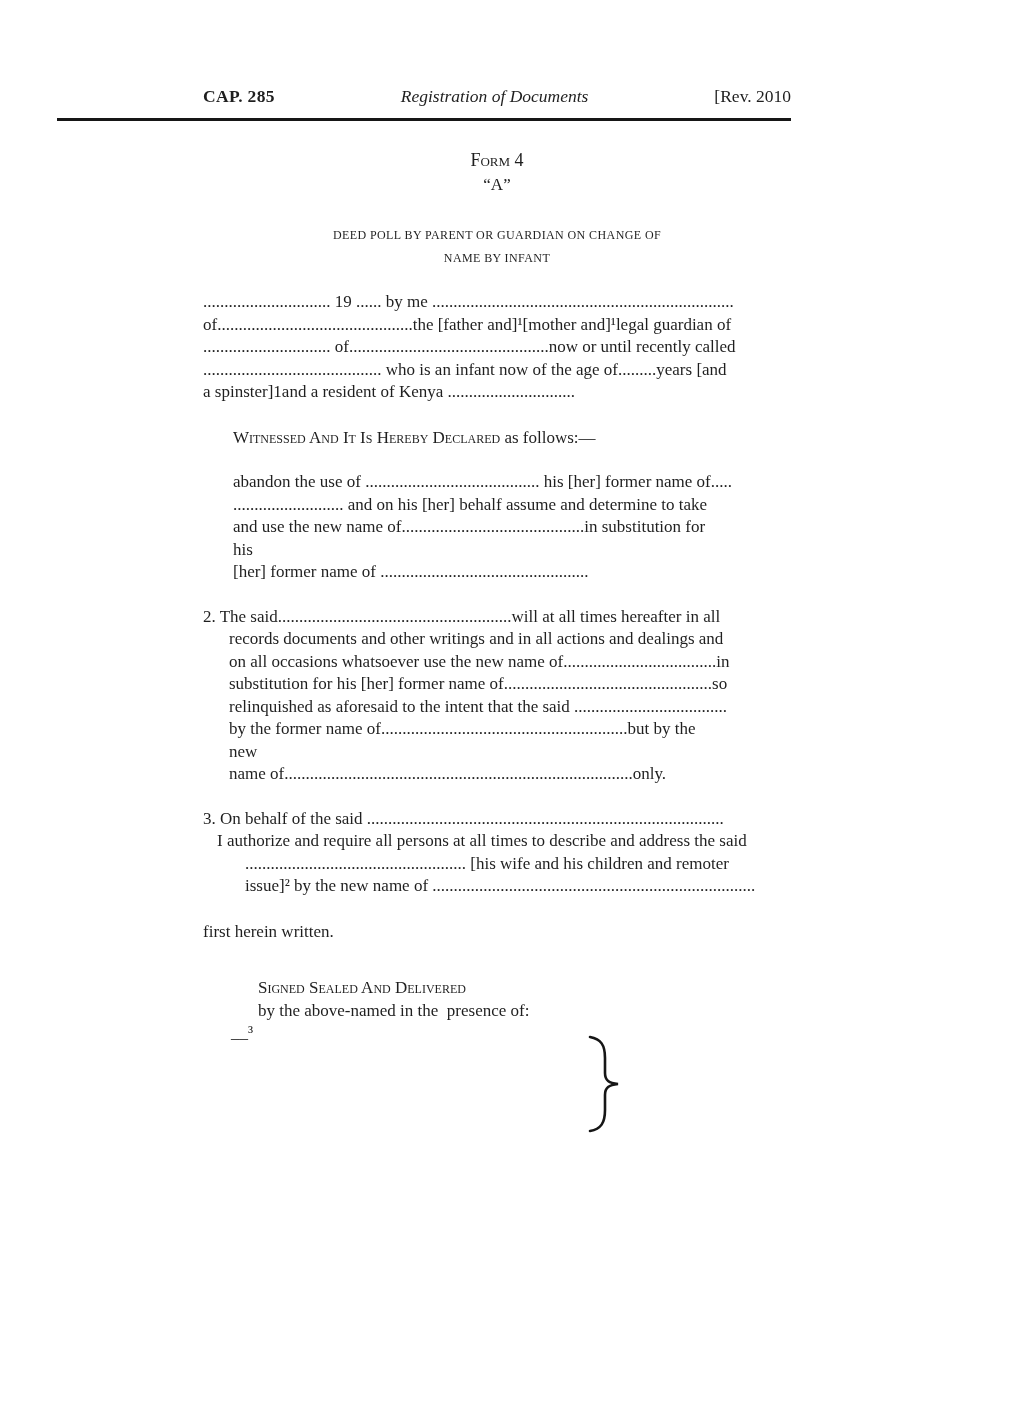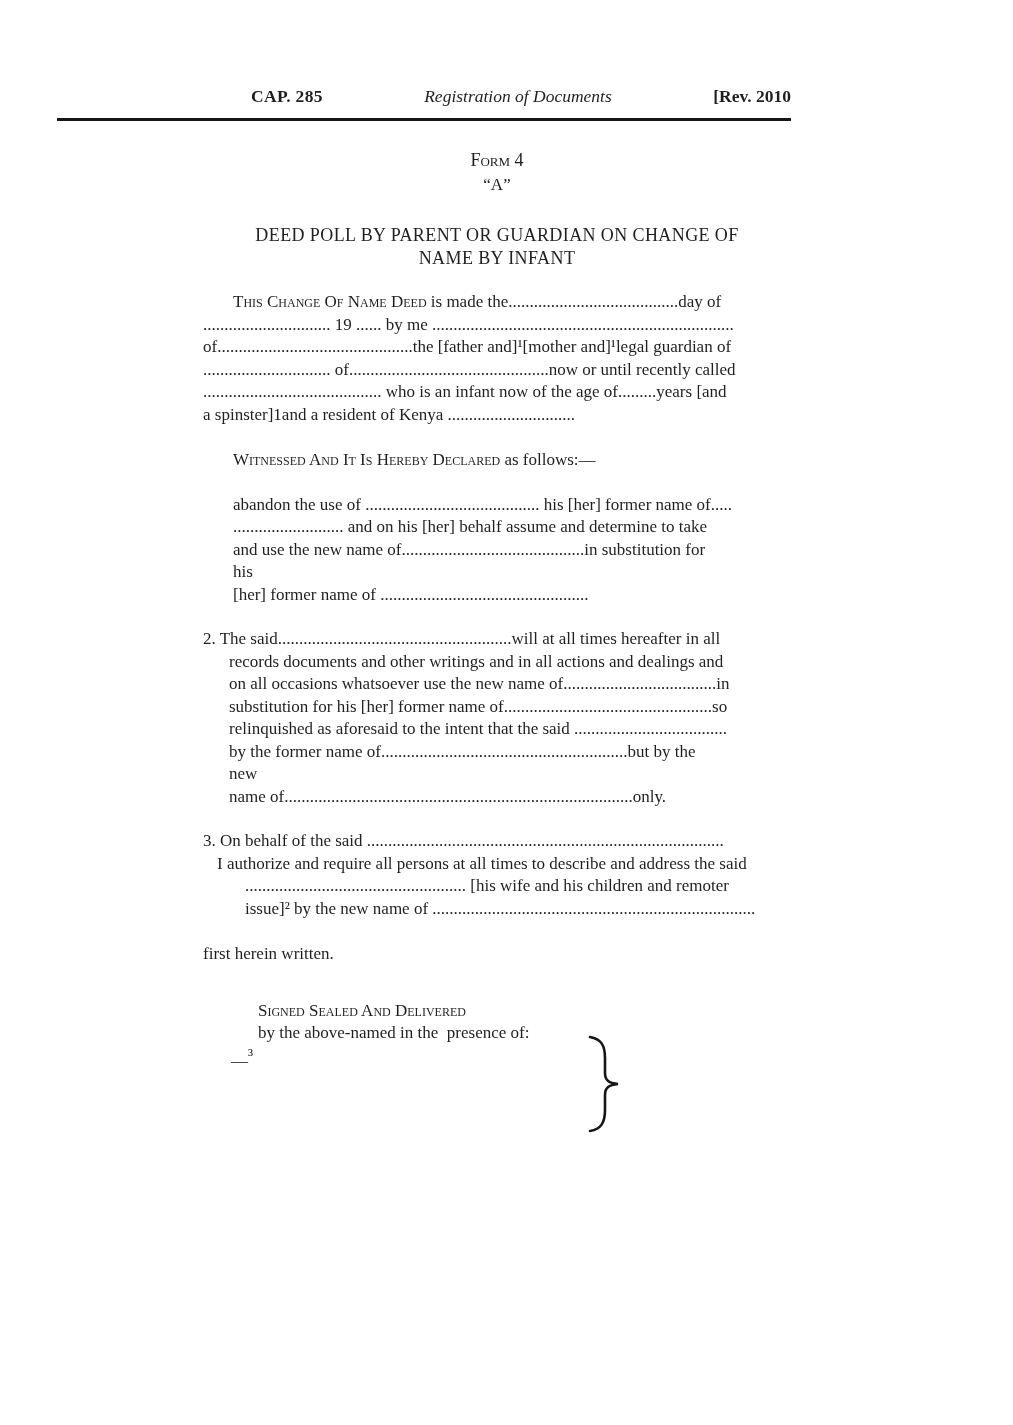--- a/index.html
+++ b/index.html
@@ -11,39 +11,39 @@
     font-family: "Liberation Serif", "DejaVu Serif", serif;
     color: #1f1f1f;
     overflow: hidden;
   }
   .header-row {
     position: absolute;
     left: 203px; top: 86px; width: 588px;
     display: flex; justify-content: space-between; align-items: baseline;
     font-size: 17.5px;
   }
-  .cap { font-weight: bold; letter-spacing: 0.3px; margin-left: 48px; }
+  .cap { font-weight: bold; letter-spacing: 0.3px; }
   .doc-title { font-style: italic; }
-  .rev { font-weight: bold; }
+  .rev { font-weight: normal; }
   .rule {
     position: absolute;
     left: 57px; top: 118px; width: 734px; height: 2.5px;
     background: #161616;
   }
   .content {
     position: absolute;
     left: 203px; top: 148px; width: 588px;
     font-size: 17px;
   }
   .line { white-space: pre; line-height: 22.5px; overflow: hidden; }
   .sc { font-variant: small-caps; }
   .center { text-align: center; }
   .form-no { font-size: 18px; line-height: 24px; }
   .section-letter { font-size: 17px; line-height: 25px; }
-  .form-title { margin-top: 27px; font-size: 18px; line-height: 23px; letter-spacing: 0.4px; }
+  .form-title { margin-top: 27px; font-size: 12px; line-height: 23px; letter-spacing: 0.4px; }
   .para-gap { margin-top: 21px; }
   .para-gap2 { margin-top: 22px; }
   .para-gap3 { margin-top: 23px; }
   .ind-first { padding-left: 30px; }
   .cont1 { padding-left: 30px; }
   .cont2 { padding-left: 26px; }
   .cont3a { padding-left: 14px; }
   .cont3b { padding-left: 42px; }
   .sig-block { margin-top: 34px; }
   .sig-line { padding-left: 55px; }
@@ -69,21 +69,20 @@
 
     <div class="center sc form-no">Form 4</div>
     <div class="center section-letter">“A”</div>
 
     <div class="center form-title">
       <div>DEED POLL BY PARENT OR GUARDIAN ON CHANGE OF</div>
       <div>NAME BY INFANT</div>
     </div>
 
     <div class="para-gap">
-      <div class="line ind-first"><span class="sc">This Change Of Name Deed</span><span> is made the........................................day of</span></div>
       <div class="line">.............................. 19 ...... by me .......................................................................</div>
       <div class="line">of..............................................the [father and]¹[mother and]¹legal guardian of</div>
       <div class="line">.............................. of...............................................now or until recently called</div>
       <div class="line">.......................................... who is an infant now of the age of.........years [and</div>
       <div class="line">a spinster]1and a resident of Kenya ..............................</div>
     </div>
 
     <div class="para-gap3">
       <div class="line ind-first"><span class="sc">Witnessed And It Is Hereby Declared</span><span> as follows:—</span></div>
     </div>

